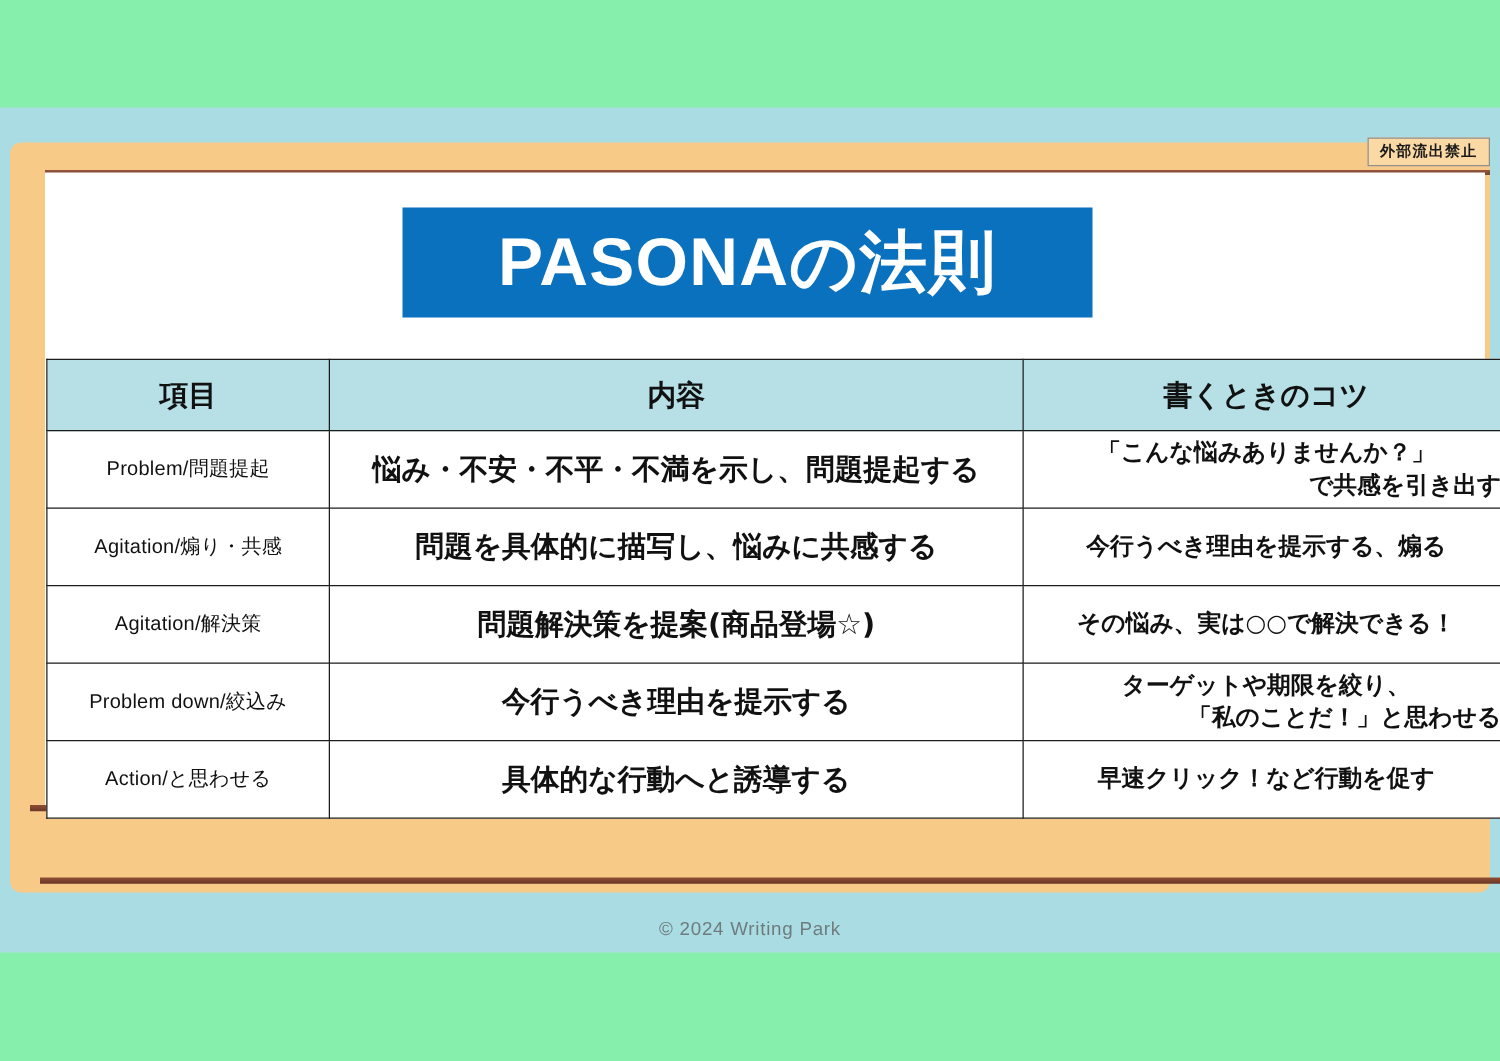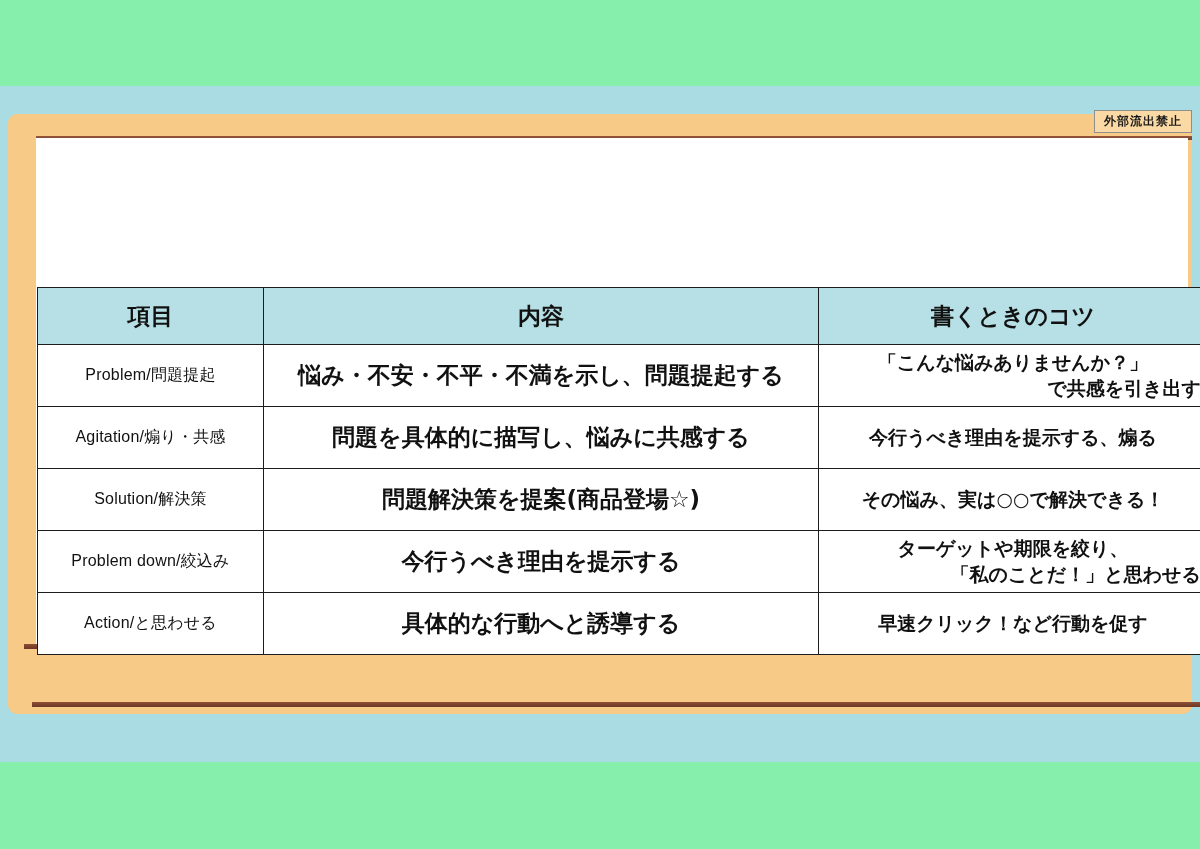--- a/index.html
+++ b/index.html
@@ -228,20 +228,23 @@
     <div class="board-face"></div>
     <div class="rail-ledge"></div>
     <div class="rail-bottom"></div>
   </div>
 
   <div class="eraser">
     <div class="eraser-top"></div>
     <div class="eraser-base"></div>
   </div>
 
+  <div class="title-bar">
+    <span class="title-text">PASONAの法則</span>
+  </div>
 
   <table class="pasona-table">
     <thead>
       <tr>
         <th class="col-item">項目</th>
         <th class="col-desc">内容</th>
         <th class="col-tips">書くときのコツ</th>
       </tr>
     </thead>
     <tbody>
@@ -254,21 +257,21 @@
         </td>
       </tr>
       <tr>
         <td class="cell-item">Agitation/煽り・共感</td>
         <td class="cell-desc">問題を具体的に描写し、悩みに共感する</td>
         <td class="cell-tips">
           <span>今行うべき理由を提示する、煽る</span>
         </td>
       </tr>
       <tr>
-        <td class="cell-item">Solution/解決策</td>
+        <td class="cell-item">Agitation/解決策</td>
         <td class="cell-desc">問題解決策を提案(商品登場☆)</td>
         <td class="cell-tips">
           <span>その悩み、実は○○で解決できる！</span>
         </td>
       </tr>
       <tr>
         <td class="cell-item">Problem down/絞込み</td>
         <td class="cell-desc">今行うべき理由を提示する</td>
         <td class="cell-tips">
           <span>ターゲットや期限を絞り、</span>
@@ -278,14 +281,15 @@
       <tr>
         <td class="cell-item">Action/と思わせる</td>
         <td class="cell-desc">具体的な行動へと誘導する</td>
         <td class="cell-tips">
           <span>早速クリック！など行動を促す</span>
         </td>
       </tr>
     </tbody>
   </table>
 
+  <div class="footer">© 2024 Writing Park</div>
 
 </div>
 
 </body></html>

